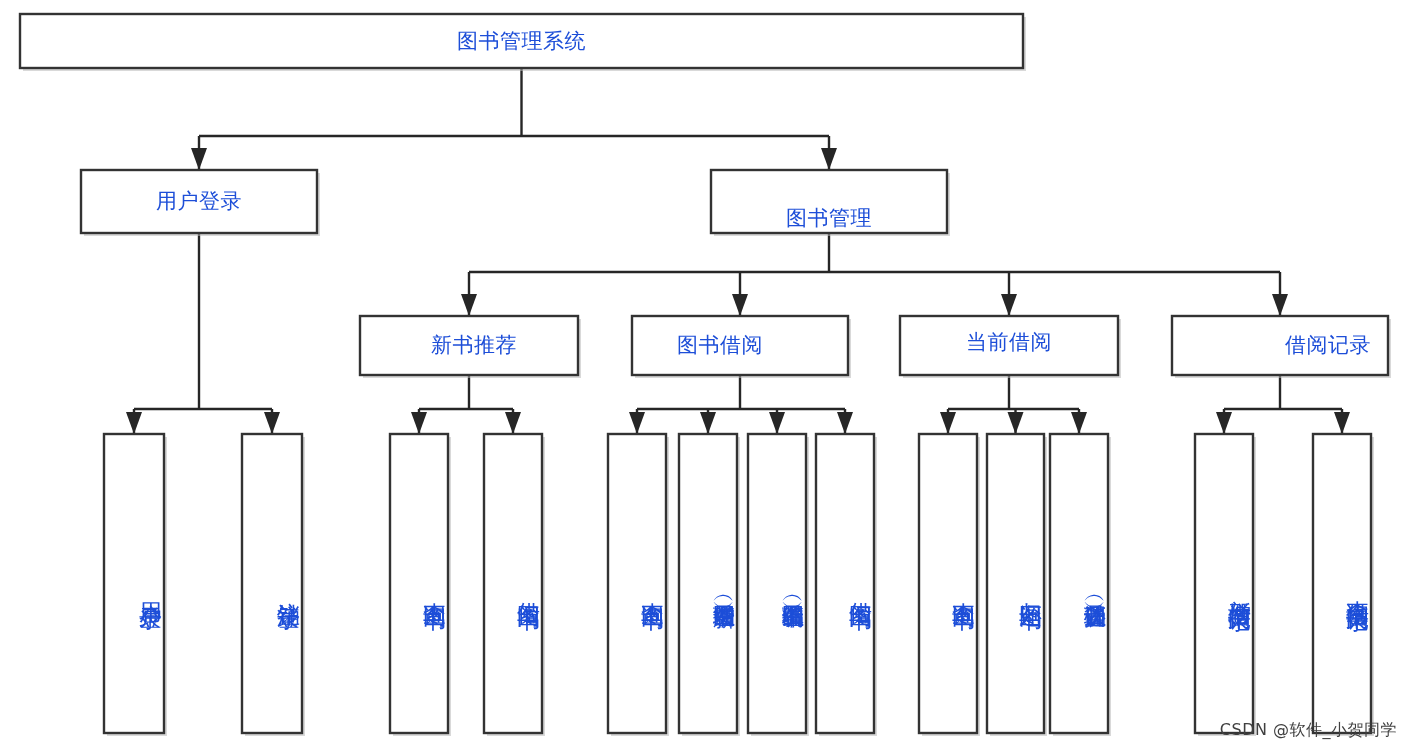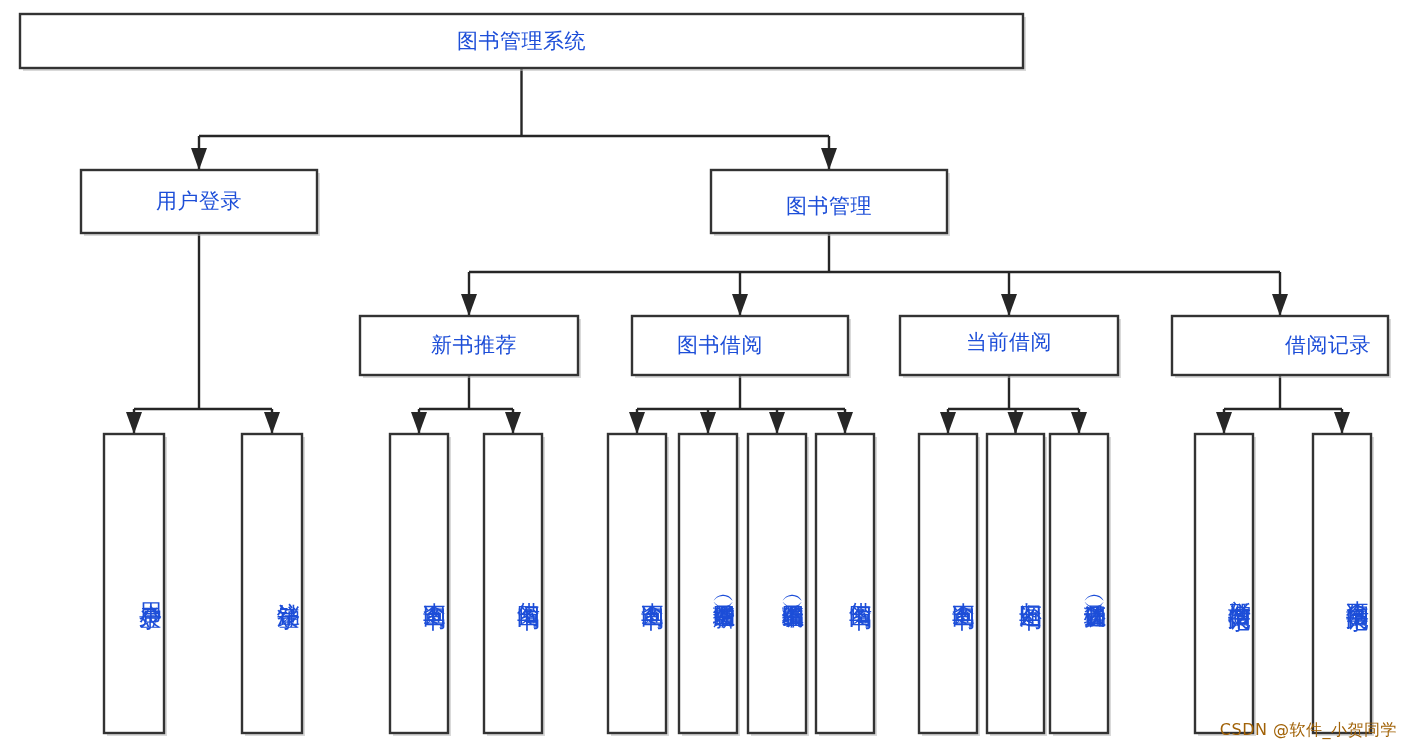--- a/index.html
+++ b/index.html
@@ -73,21 +73,21 @@
   }
   .node-label.vertical.tall-text {
     font-size: 22px;
     letter-spacing: 0px;
   }
   .watermark {
     position: absolute;
     right: 8px;
     bottom: 6px;
     font-size: 16px;
-    color: #a16207;
+    color: #404040;
     white-space: nowrap;
     letter-spacing: 0.5px;
   }
 </style>
 </head>
 <body>
 
 <div id="diagram-root">
   <svg id="diagram-svg" viewBox="0 0 1405 747" xmlns="http://www.w3.org/2000/svg">
     <g id="edges-layer">
@@ -183,21 +183,21 @@
         <rect class="node-box" x="1050" y="434" width="58" height="299"></rect>
         <rect class="node-shadow" x="1198" y="437" width="58" height="299"></rect>
         <rect class="node-box" x="1195" y="434" width="58" height="299"></rect>
         <rect class="node-shadow" x="1316" y="437" width="58" height="299"></rect>
         <rect class="node-box" x="1313" y="434" width="58" height="299"></rect>
       </g>
   </svg>
   <div id="labels-layer">
       <div class="node-label horizontal" style="left: 20px; top: 14px; width: 1003px; height: 54px;">图书管理系统</div>
       <div class="node-label horizontal" style="left: 81px; top: 170px; width: 236px; height: 63px;">用户登录</div>
-      <div class="node-label horizontal" style="left: 711px; top: 172px; width: 236px; height: 72px; font-family: Liberation Mono, monospace;">图书管理</div>
+      <div class="node-label horizontal" style="left: 711px; top: 182px; width: 236px; height: 72px;">图书管理</div>
       <div class="node-label horizontal" style="left: 360px; top: 316px; width: 228px; height: 59px;">新书推荐</div>
       <div class="node-label horizontal" style="left: 632px; top: 316px; width: 176px; height: 59px;">图书借阅</div>
       <div class="node-label horizontal" style="left: 900px; top: 316px; width: 218px; height: 52px; border-radius: 12px;">当前借阅</div>
       <div class="node-label horizontal" style="left: 1220px; top: 316px; width: 216px; height: 59px;">借阅记录</div>
       <div class="node-label vertical" style="left: 104px; top: 434px; width: 60px; height: 299px;">用户登录</div>
       <div class="node-label vertical" style="left: 242px; top: 434px; width: 60px; height: 299px;">注销登录</div>
       <div class="node-label vertical" style="left: 390px; top: 434px; width: 58px; height: 299px;">查询图书</div>
       <div class="node-label vertical" style="left: 484px; top: 434px; width: 58px; height: 299px;">借阅图书</div>
       <div class="node-label vertical" style="left: 608px; top: 434px; width: 58px; height: 299px;">查询图书</div>
       <div class="node-label vertical tall-text" style="left: 679px; top: 434px; width: 58px; height: 299px;">新增图书（管理员）</div>

